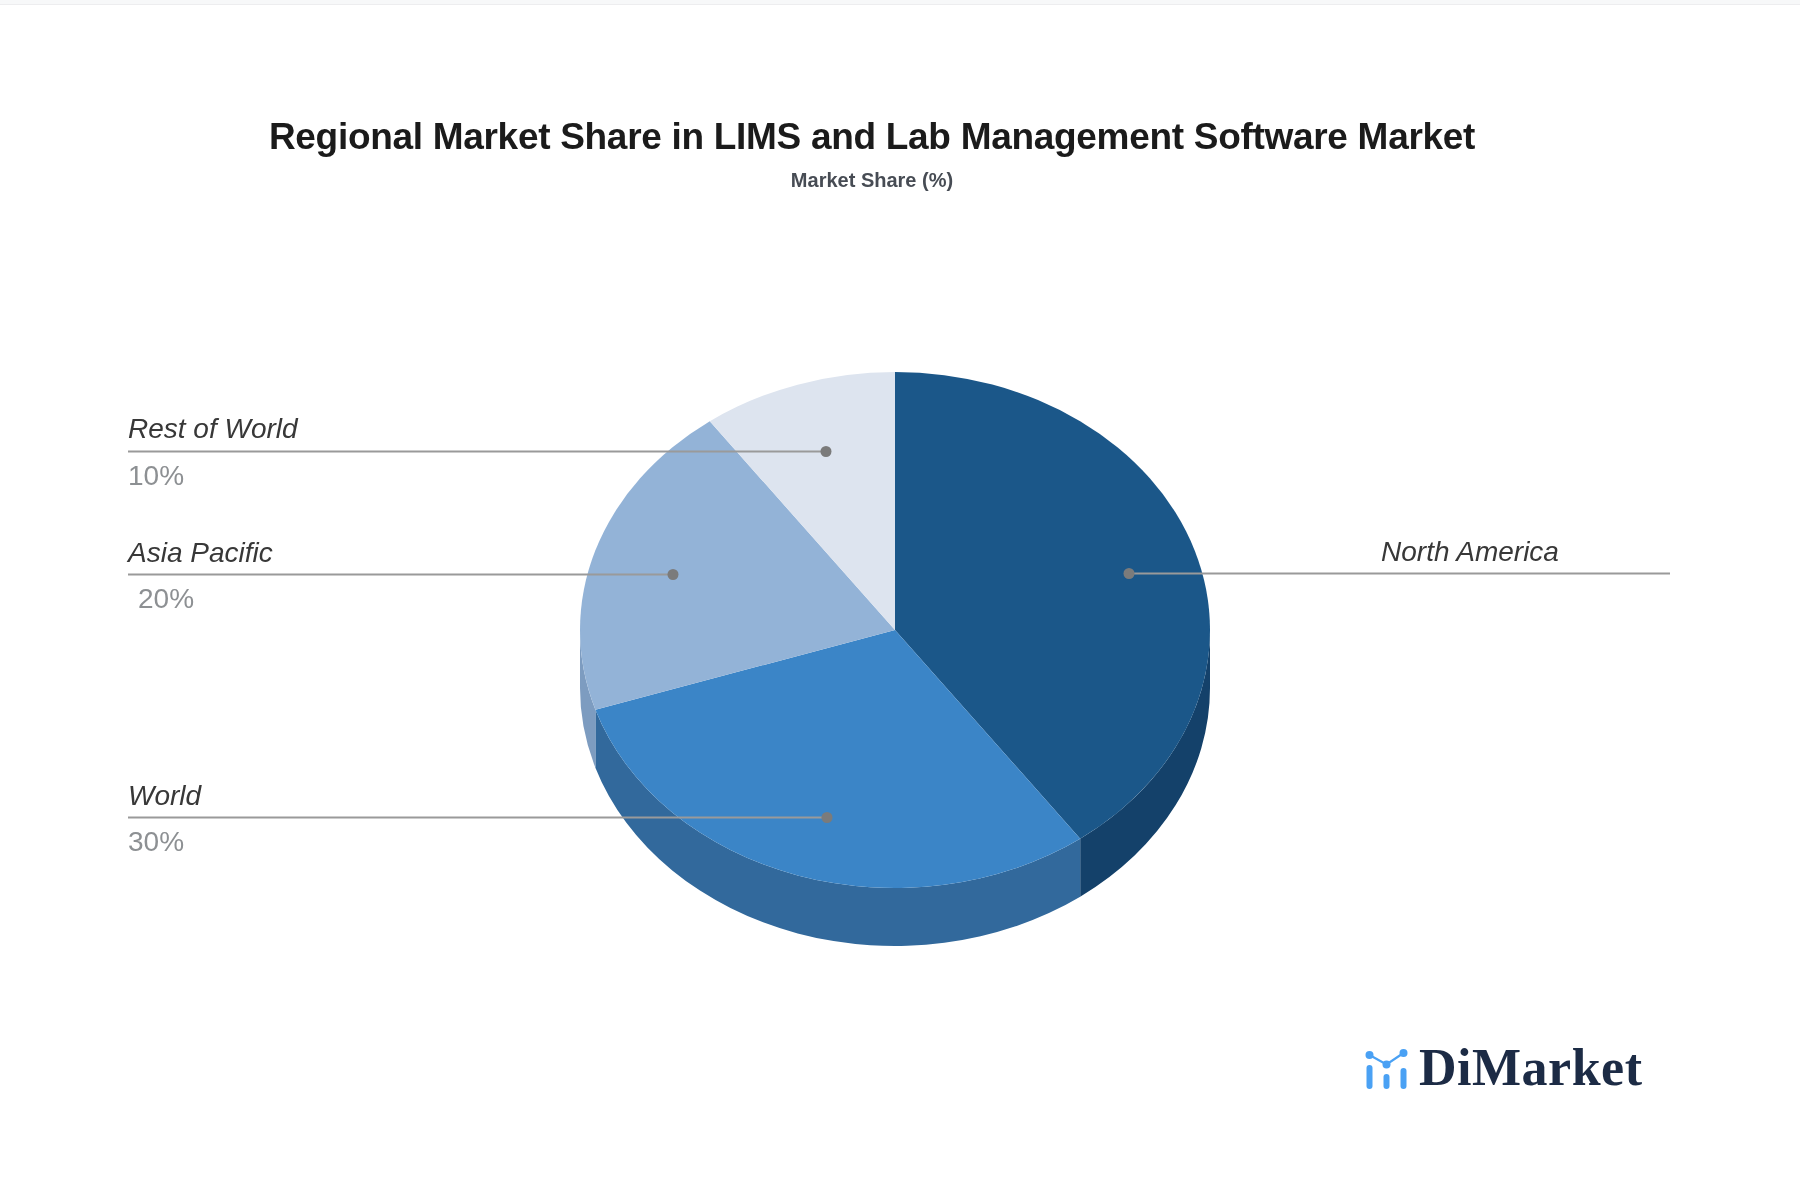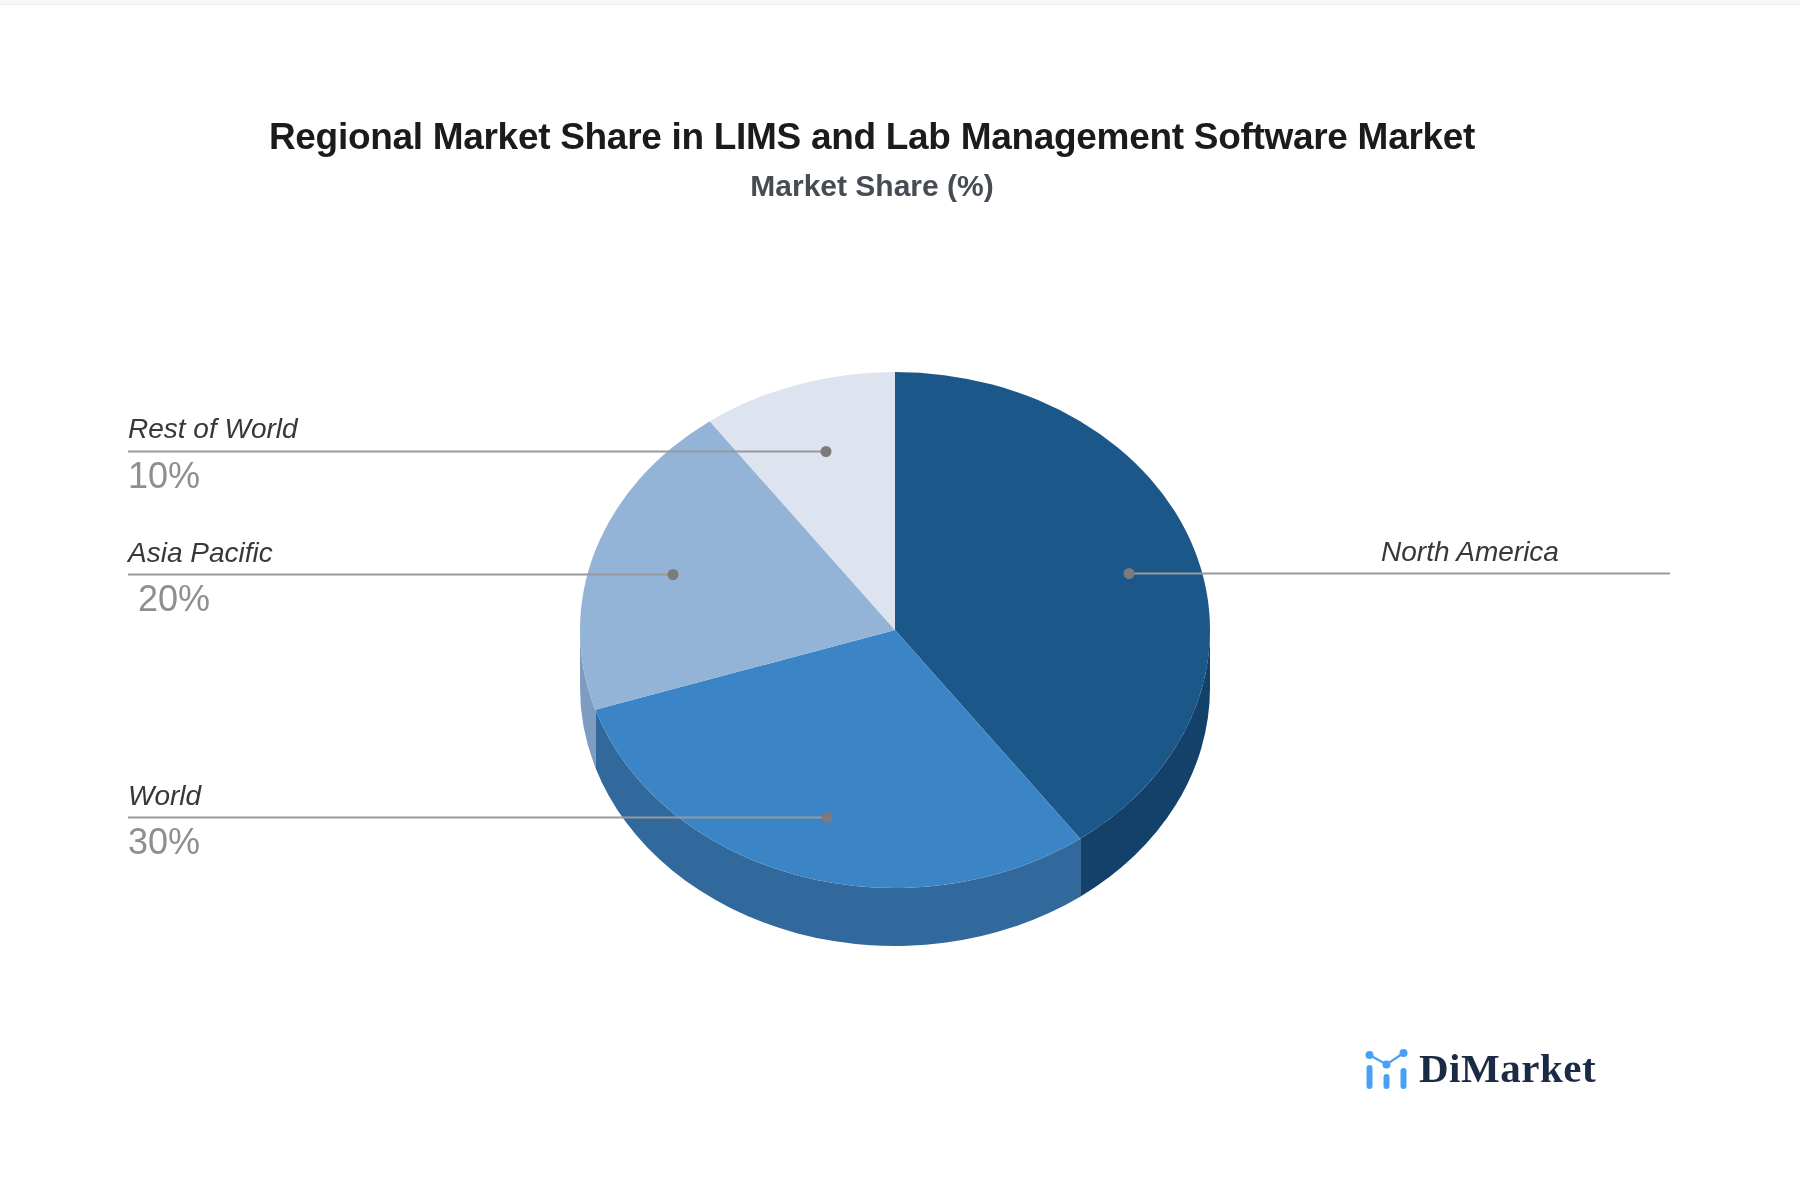--- a/index.html
+++ b/index.html
@@ -1,27 +1,27 @@
 <!DOCTYPE html>
 <html><head>
 <meta charset="utf-8">
 <style>
   html,body{margin:0;padding:0;background:#fff;}
   #stage{position:relative;width:1800px;height:1195px;background:#ffffff;overflow:hidden;
          font-family:"Liberation Sans",sans-serif;}
   #topstrip{position:absolute;left:0;top:0;width:1800px;height:4px;background:#f7f8f9;border-bottom:1px solid #ededef;}
   .titlewrap{position:absolute;left:36px;top:0;width:1672px;text-align:center;}
   #chart-title{position:absolute;left:0;top:116px;width:100%;font-size:37px;font-weight:700;color:#1b1b1b;letter-spacing:-0.3px;}
-  #chart-subtitle{position:absolute;left:0;top:169px;width:100%;font-size:30px;font-weight:700;color:#474c54;}
+  #chart-subtitle{position:absolute;left:0;top:169px;width:100%;font-size:20px;font-weight:700;color:#474c54;}
   #pie-svg{position:absolute;left:0;top:0;}
   .lbl{position:absolute;font-size:28px;color:#383838;line-height:32px;white-space:nowrap;font-style:italic;}
-  .pct{position:absolute;font-size:36px;color:#8d9093;line-height:32px;white-space:nowrap;}
+  .pct{position:absolute;font-size:28px;color:#8d9093;line-height:32px;white-space:nowrap;}
   .right{text-align:center;}
   #logo{position:absolute;left:1363px;top:1040px;height:56px;display:flex;align-items:center;}
-  #logo-text{font-family:"Liberation Serif",serif;font-size:41px;font-weight:700;color:#1c2b45;line-height:52px;margin-left:8px;letter-spacing:0.5px;}
+  #logo-text{font-family:"Liberation Serif",serif;font-size:52px;font-weight:700;color:#1c2b45;line-height:52px;margin-left:8px;letter-spacing:0.5px;}
 </style>
 </head>
 <body>
 
 <div id="stage">
 
   <div id="topstrip"></div>
 
   <div class="titlewrap">
     <div id="chart-title">Regional Market Share in LIMS and Lab Management Software Market</div>

